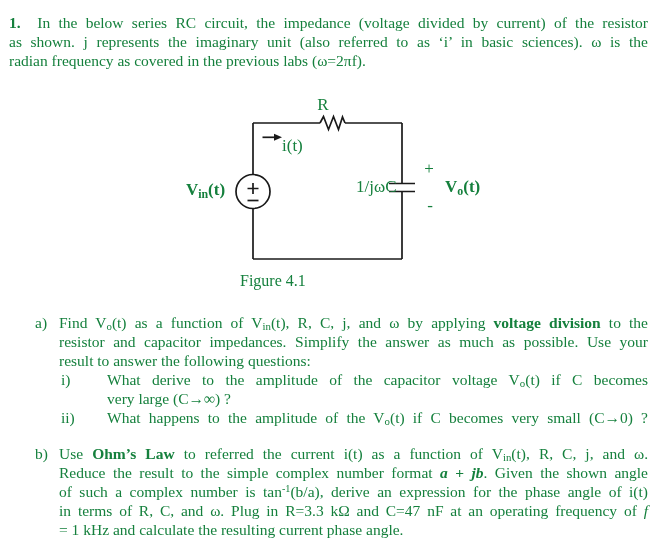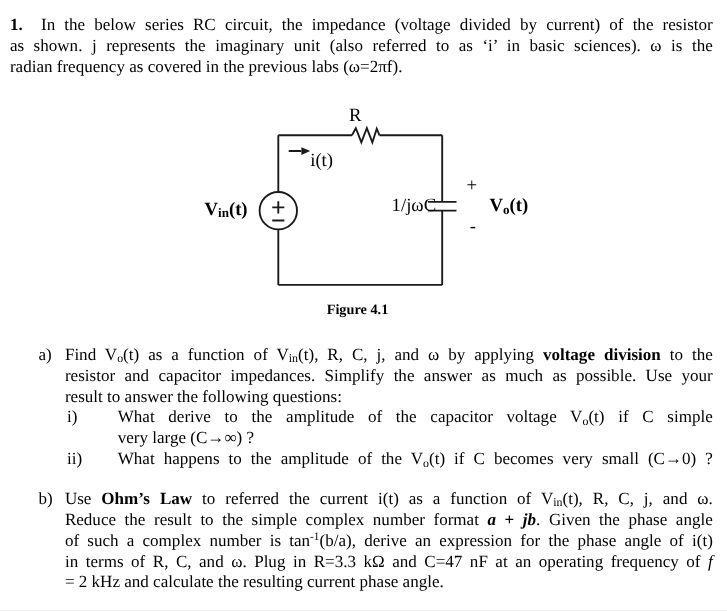--- a/index.html
+++ b/index.html
@@ -1,35 +1,35 @@
 <!DOCTYPE html>
 <html><head>
 <meta charset="utf-8">
 <style>
   html,body{margin:0;padding:0;background:#e8e8e8;}
   .page{
     position:relative;width:661px;height:555px;background:#ffffff;
-    font-family:"Liberation Serif","DejaVu Serif",serif;color:#000000;
+    font-family:"Liberation Serif","DejaVu Serif",serif;color:#15803d;
     overflow:hidden;
   }
   .txt{position:absolute;font-size:15.5px;line-height:19px;}
   .ln{height:19px;}
   .jst{text-align:justify;text-align-last:justify;}
   .b{font-weight:700;}
   .i{font-style:italic;}
   .sub{font-size:70%;vertical-align:-0.22em;line-height:0;}
   .sup{font-size:66%;vertical-align:0.5em;line-height:0;}
   .part{position:absolute;width:613px;}
   .part-content{margin-left:24px;}
   .marker{position:absolute;left:0;top:0;height:19px;}
   .subitem{position:relative;}
   .sub-marker{position:absolute;left:2px;top:0;height:19px;}
   .sub-lines{margin-left:48px;}
   .flbl{position:absolute;font-size:17px;line-height:20px;white-space:nowrap;}
-  .caption{position:absolute;font-weight:700;text-align:center;font-size:13px;line-height:20px;}
+  .caption{position:absolute;font-weight:400;text-align:left;font-size:16px;line-height:20px;}
   svg{display:block;}
 </style>
 </head>
 <body>
 
 <div class="page">
 
   <div class="txt" style="left:9px;top:13px;width:639px;">
       <div class="ln jst"><span class="b">1.</span><span>&nbsp; In the below series RC circuit, the impedance (voltage divided by current) of the resistor</span></div>
       <div class="ln jst"><span>as shown. j represents the imaginary unit (also referred to as ‘i’ in basic sciences). ω is the</span></div>
@@ -76,39 +76,39 @@
     <span class="marker">a)</span>
     <div class="part-content">
       <div>
           <div class="ln jst"><span>Find V</span><span class="sub">o</span><span>(t) as a function of V</span><span class="sub">in</span><span>(t), R, C, j, and ω by applying </span><span class="b">voltage division</span><span> to the</span></div>
           <div class="ln jst"><span>resistor and capacitor impedances. Simplify the answer as much as possible. Use your</span></div>
           <div class="ln"><span>result to answer the following questions:</span></div>
         </div>
       <div class="subitem">
         <span class="sub-marker">i)</span>
         <div class="sub-lines">
-            <div class="ln jst"><span>What derive to the amplitude of the capacitor voltage V</span><span class="sub">o</span><span>(t) if C simple</span></div>
+            <div class="ln jst"><span>What derive to the amplitude of the capacitor voltage V</span><span class="sub">o</span><span>(t) if C becomes</span></div>
             <div class="ln"><span>very large (C→∞) ?</span></div>
           </div>
       </div>
       <div class="subitem">
         <span class="sub-marker">ii)</span>
         <div class="sub-lines">
             <div class="ln jst"><span>What happens to the amplitude of the V</span><span class="sub">o</span><span>(t) if C becomes very small (C→0) ?</span></div>
           </div>
       </div>
     </div>
   </div>
 
   <div class="part txt" style="left:35px;top:444px;">
     <span class="marker">b)</span>
     <div class="part-content">
       <div>
           <div class="ln jst"><span>Use </span><span class="b">Ohm’s Law</span><span> to referred the current i(t) as a function of V</span><span class="sub">in</span><span>(t), R, C, j, and ω.</span></div>
-          <div class="ln jst"><span>Reduce the result to the simple complex number format </span><span class="b i">a</span><span class="b"> + </span><span class="b i">jb</span><span>. Given the phase angle</span></div>
+          <div class="ln jst"><span>Reduce the result to the simple complex number format </span><span class="b i">a</span><span class="b"> + </span><span class="b i">jb</span><span>. Given the shown angle</span></div>
           <div class="ln jst"><span>of such a complex number is tan</span><span class="sup">-1</span><span>(b/a), derive an expression for the phase angle of i(t)</span></div>
           <div class="ln jst"><span>in terms of R, C, and ω. Plug in R=3.3 kΩ and C=47 nF at an operating frequency of </span><span class="i">f</span></div>
-          <div class="ln"><span>= 2 kHz and calculate the resulting current phase angle.</span></div>
+          <div class="ln"><span>= 1 kHz and calculate the resulting current phase angle.</span></div>
         </div>
     </div>
   </div>
 
 </div>
 
 </body></html>

